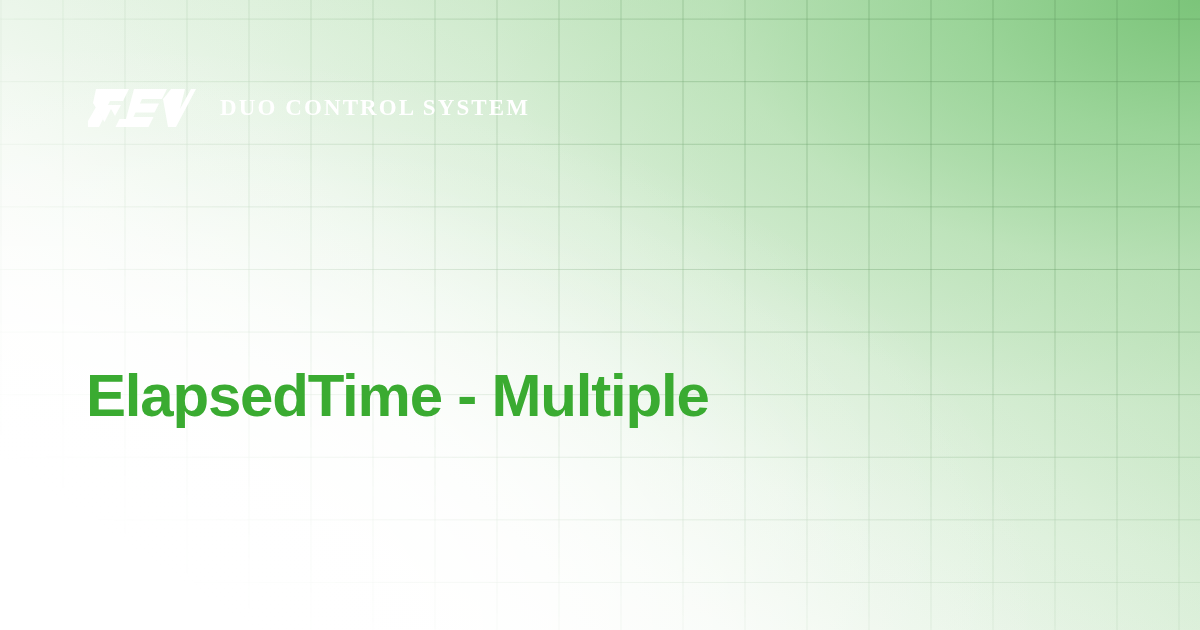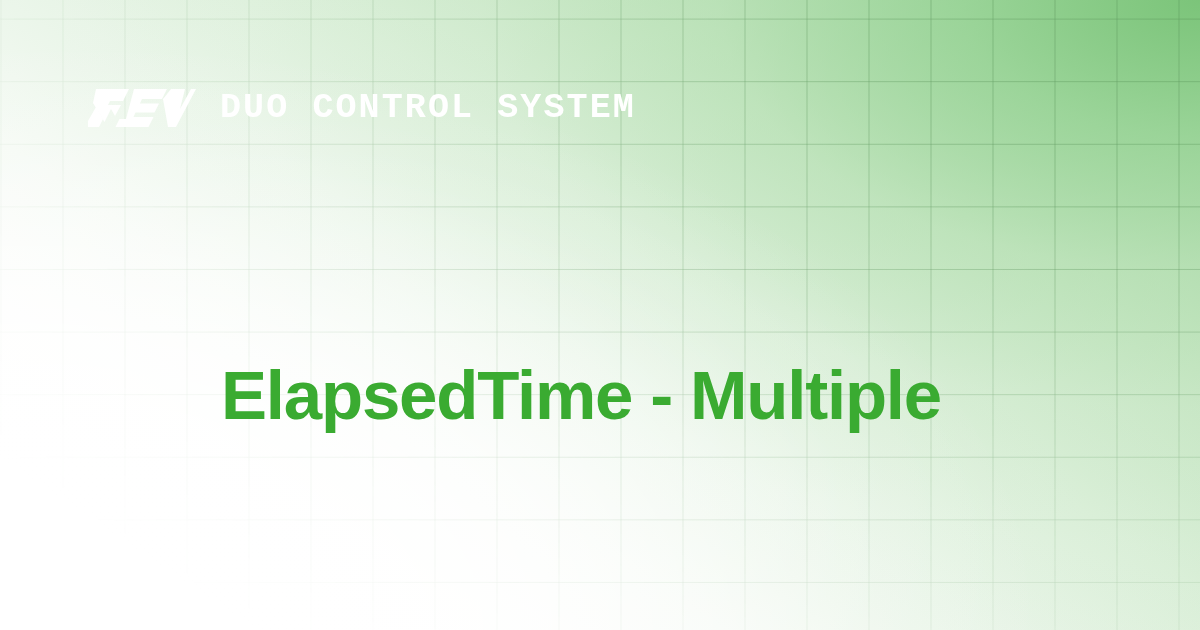--- a/index.html
+++ b/index.html
@@ -109,42 +109,41 @@
   }
   .rev-logo {
     display: block;
     width: 108px;
     height: 38px;
     flex: 0 0 auto;
   }
   .brand-title {
     margin-left: 24px;
     color: #ffffff;
-    font-size: 35px;
+    font-size: 23px;
     line-height: 38px;
     font-weight: 700;
     letter-spacing: 2.1px;
     white-space: nowrap;
-    font-family: Liberation Mono, monospace;
+    font-family: Liberation Serif, serif;
   }
 
   
   .hero-title {
     position: absolute;
     left: 86px;
     top: 352px;
     width: 990px;
     margin: 0;
     color: #3aab31;
-    font-size: 69px;
+    font-size: 60px;
     line-height: 88px;
     font-weight: 700;
     letter-spacing: -1.2px;
     font-family: "Liberation Sans", sans-serif;
-    text-align: center;
   }
   .hero-title .hero-line {
     display: block;
     white-space: pre;
   }
 </style>
 </head>
 <body>
 
 <div class="og-card">

